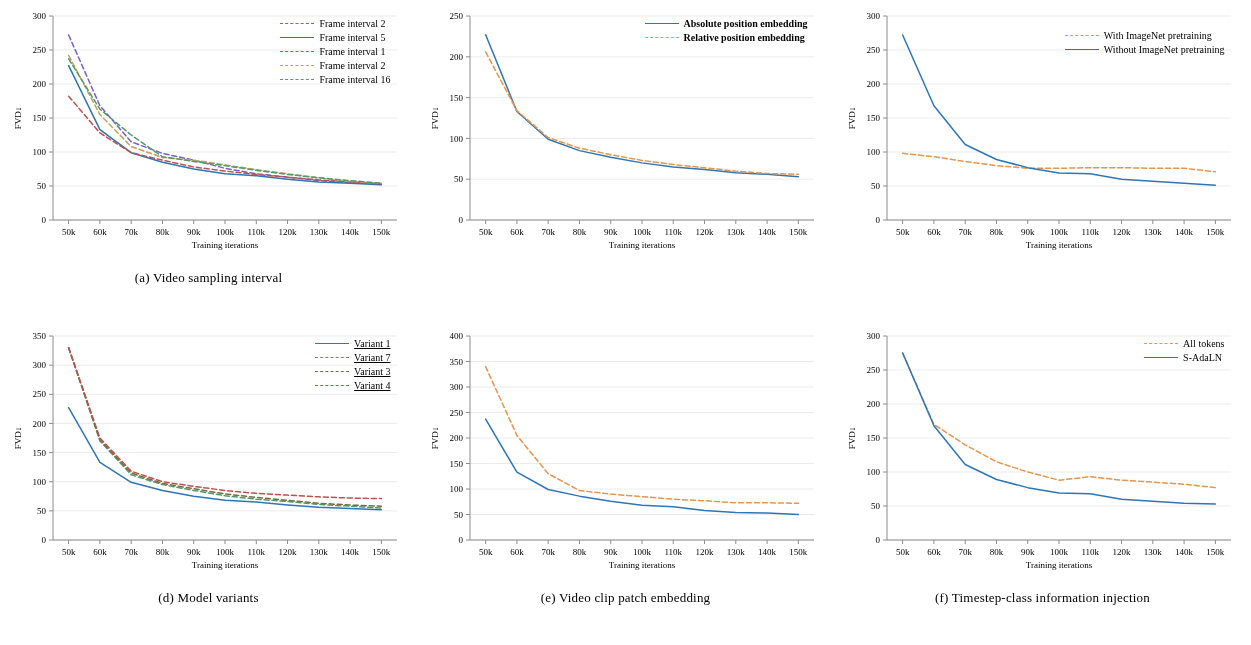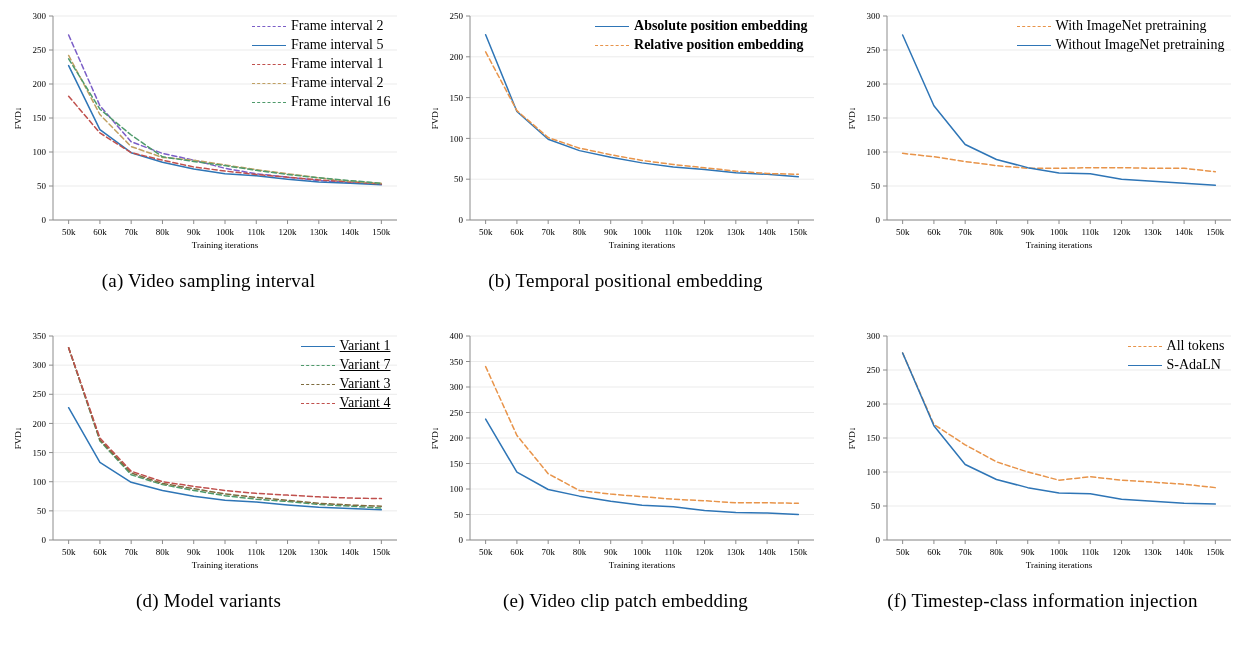--- a/index.html
+++ b/index.html
@@ -6,27 +6,27 @@
   body{width:1251px;height:645px;font-family:"Liberation Serif",serif;color:#000;}
   .grid{
     display:grid;
     grid-template-columns:repeat(3,417px);
     grid-template-rows:320px 325px;
     width:1251px;height:645px;
   }
   .cell{position:relative;}
   .panel{position:relative;width:400px;height:258px;margin:6px auto 0 auto;}
   .caption{
-    text-align:center;font-size:19px;margin-top:6px;letter-spacing:0.2px;
+    text-align:center;font-size:13px;margin-top:6px;letter-spacing:0.2px;
     font-family:"Liberation Serif",serif;
   }
   .plot-svg{display:block;}
   .legend{
     position:absolute;pointer-events:none;
-    font-size:14px;font-family:"Liberation Serif",serif;
+    font-size:10px;font-family:"Liberation Serif",serif;
   }
   .legend-row{display:flex;align-items:center;margin-bottom:3px;white-space:nowrap;}
   .legend-line{width:34px;height:0;border-top-width:1.4px;margin-right:5px;}
   .axis-text{font-size:9px;font-family:"Liberation Serif",serif;fill:#000;}
 </style>
 </head>
 <body>
 
 <div class="grid">
   <div class="cell">
@@ -164,21 +164,20 @@
           <div class="legend-row">
             <span class="legend-line" style="border-top-color: rgb(46, 117, 182); border-top-style: solid;"></span>
             <span>Absolute position embedding</span>
           </div>
           <div class="legend-row">
             <span class="legend-line" style="border-top-color: rgb(232, 148, 74); border-top-style: dashed;"></span>
             <span>Relative position embedding</span>
           </div>
         </div>
       </div>
-    <div class="caption">(b) Temporal positional embedding</div>
   </div>
   <div class="cell">
     <div class="panel" id="panel-c">
         <svg width="400" height="258" class="plot-svg">
           <line x1="44" y1="214" x2="388" y2="214" stroke="#e6e6e6" stroke-width="0.8"></line>
           <line x1="44" y1="180" x2="388" y2="180" stroke="#e6e6e6" stroke-width="0.8"></line>
           <line x1="44" y1="146.00000000000003" x2="388" y2="146.00000000000003" stroke="#e6e6e6" stroke-width="0.8"></line>
           <line x1="44" y1="112" x2="388" y2="112" stroke="#e6e6e6" stroke-width="0.8"></line>
           <line x1="44" y1="78.00000000000001" x2="388" y2="78.00000000000001" stroke="#e6e6e6" stroke-width="0.8"></line>
           <line x1="44" y1="43.99999999999999" x2="388" y2="43.99999999999999" stroke="#e6e6e6" stroke-width="0.8"></line>
@@ -219,21 +218,21 @@
           <text x="309.8181818181818" y="229" text-anchor="middle" class="axis-text">130k</text>
           <line x1="341.09090909090907" y1="214" x2="341.09090909090907" y2="218" stroke="#8c8c8c" stroke-width="1"></line>
           <text x="341.09090909090907" y="229" text-anchor="middle" class="axis-text">140k</text>
           <line x1="372.3636363636364" y1="214" x2="372.3636363636364" y2="218" stroke="#8c8c8c" stroke-width="1"></line>
           <text x="372.3636363636364" y="229" text-anchor="middle" class="axis-text">150k</text>
           <polyline points="59.63636363636364,147.36 90.9090909090909,150.76 122.18181818181819,155.52 153.45454545454544,159.60000000000002 184.72727272727272,162.32 216,162.32 247.27272727272728,161.64000000000001 278.5454545454545,161.64000000000001 309.8181818181818,162.32 341.09090909090907,162.32 372.3636363636364,165.72" fill="none" stroke="#e8944a" stroke-width="1.5" stroke-linejoin="round" stroke-linecap="round" stroke-dasharray="5,3"></polyline>
           <polyline points="59.63636363636364,29.04000000000001 90.9090909090909,99.75999999999999 122.18181818181819,138.52 153.45454545454544,153.48000000000002 184.72727272727272,161.64000000000001 216,167.08 247.27272727272728,167.76 278.5454545454545,173.20000000000002 309.8181818181818,175.24 341.09090909090907,177.28 372.3636363636364,179.32" fill="none" stroke="#2e75b6" stroke-width="1.5" stroke-linejoin="round" stroke-linecap="round"></polyline>
           <text x="216" y="242" text-anchor="middle" class="axis-text">Training iterations</text>
           <text x="0" y="0" text-anchor="middle" class="axis-text" transform="translate(12,112) rotate(-90)">FVD↓</text>
         </svg>
-        <div class="legend" style="right: 18px; top: 12px;">
+        <div class="legend" style="right: 18px; top: 24px;">
           <div class="legend-row">
             <span class="legend-line" style="border-top-color: rgb(232, 148, 74); border-top-style: dashed;"></span>
             <span>With ImageNet pretraining</span>
           </div>
           <div class="legend-row">
             <span class="legend-line" style="border-top-color: rgb(46, 117, 182); border-top-style: solid;"></span>
             <span>Without ImageNet pretraining</span>
           </div>
         </div>
       </div>

